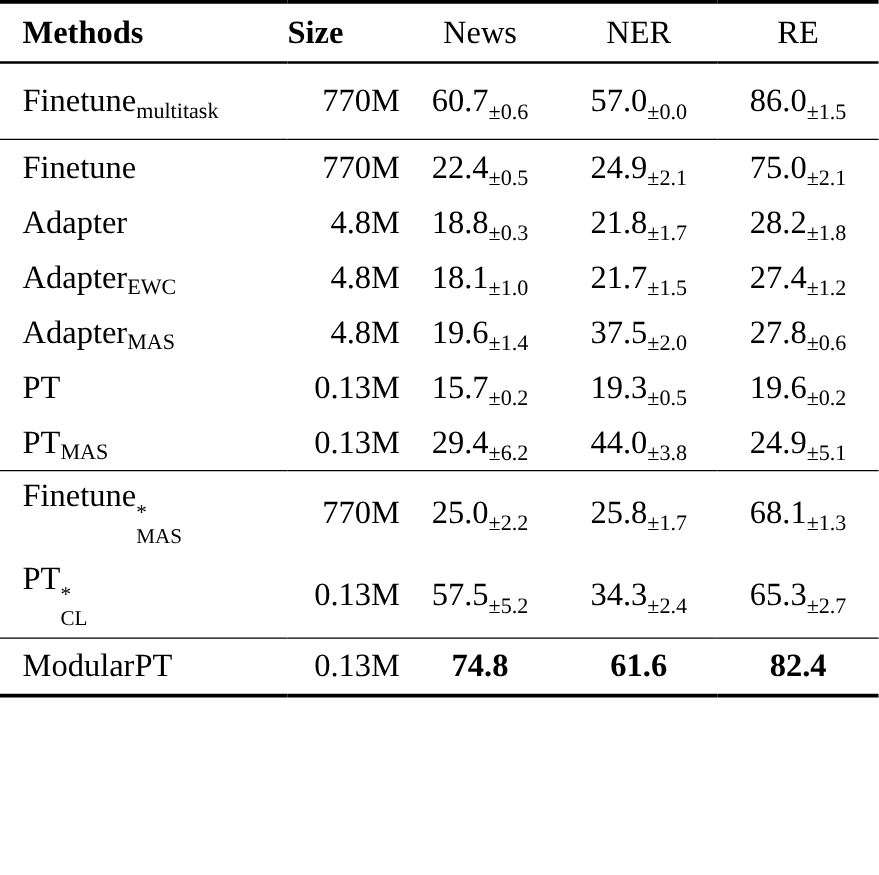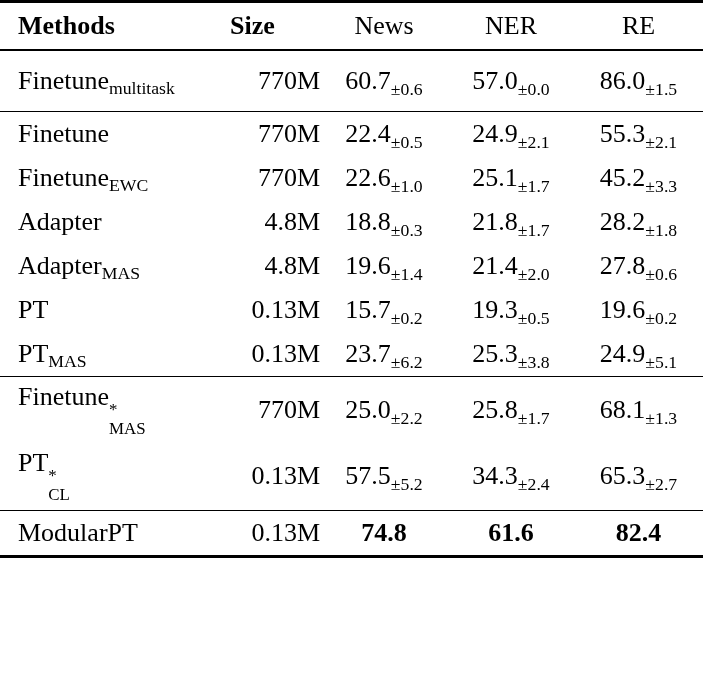--- a/index.html
+++ b/index.html
@@ -102,55 +102,55 @@
       <td><span class="val">86.0</span><sub class="std">±1.5</sub></td>
     </tr>
   </tbody>
 
   <tbody class="rule">
     <tr>
       <td class="method"><span>Finetune</span></td>
       <td class="size">770M</td>
       <td><span class="val">22.4</span><sub class="std">±0.5</sub></td>
       <td><span class="val">24.9</span><sub class="std">±2.1</sub></td>
-      <td><span class="val">55.3</span><sub class="std">±2.1</sub></td>
-    </tr>
-    <tr>
-      <td class="method"><span>Finetune</span><sub class="subs">EWC</sub></td>
-      <td class="size">770M</td>
-      <td><span class="val">22.6</span><sub class="std">±1.0</sub></td>
-      <td><span class="val">25.1</span><sub class="std">±1.7</sub></td>
-      <td><span class="val">45.2</span><sub class="std">±3.3</sub></td>
+      <td><span class="val">75.0</span><sub class="std">±2.1</sub></td>
     </tr>
     <tr>
       <td class="method"><span>Adapter</span></td>
       <td class="size">4.8M</td>
       <td><span class="val">18.8</span><sub class="std">±0.3</sub></td>
       <td><span class="val">21.8</span><sub class="std">±1.7</sub></td>
       <td><span class="val">28.2</span><sub class="std">±1.8</sub></td>
     </tr>
     <tr>
+      <td class="method"><span>Adapter</span><sub class="subs">EWC</sub></td>
+      <td class="size">4.8M</td>
+      <td><span class="val">18.1</span><sub class="std">±1.0</sub></td>
+      <td><span class="val">21.7</span><sub class="std">±1.5</sub></td>
+      <td><span class="val">27.4</span><sub class="std">±1.2</sub></td>
+    </tr>
+    <tr>
       <td class="method"><span>Adapter</span><sub class="subs">MAS</sub></td>
       <td class="size">4.8M</td>
       <td><span class="val">19.6</span><sub class="std">±1.4</sub></td>
-      <td><span class="val">21.4</span><sub class="std">±2.0</sub></td>
+      <td><span class="val">37.5</span><sub class="std">±2.0</sub></td>
       <td><span class="val">27.8</span><sub class="std">±0.6</sub></td>
     </tr>
     <tr>
       <td class="method"><span>PT</span></td>
       <td class="size">0.13M</td>
       <td><span class="val">15.7</span><sub class="std">±0.2</sub></td>
       <td><span class="val">19.3</span><sub class="std">±0.5</sub></td>
       <td><span class="val">19.6</span><sub class="std">±0.2</sub></td>
     </tr>
     <tr>
       <td class="method"><span>PT</span><sub class="subs">MAS</sub></td>
       <td class="size">0.13M</td>
-      <td><span class="val">23.7</span><sub class="std">±6.2</sub></td>
-      <td><span class="val">25.3</span><sub class="std">±3.8</sub></td>
+      <td><span class="val">29.4</span><sub class="std">±6.2</sub></td>
+      <td><span class="val">44.0</span><sub class="std">±3.8</sub></td>
       <td><span class="val">24.9</span><sub class="std">±5.1</sub></td>
     </tr>
   </tbody>
 
   <tbody class="rule sec-star">
     <tr>
       <td class="method"><span>Finetune</span><span class="stack">
             <span>*</span>
             <span>MAS</span>
           </span></td>

